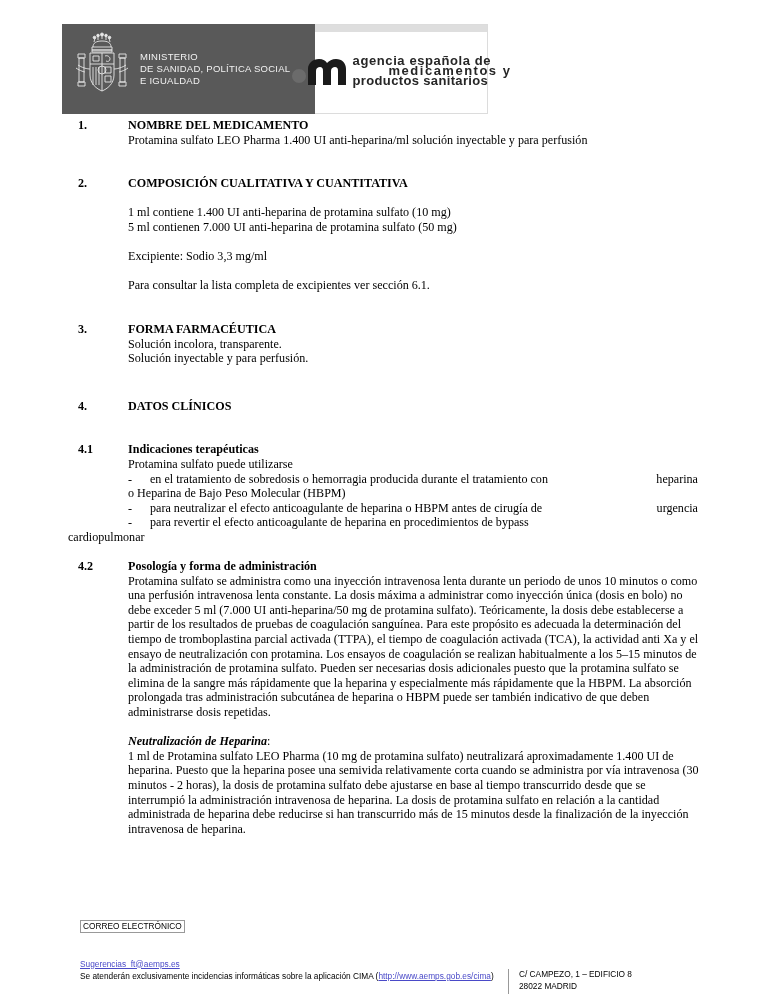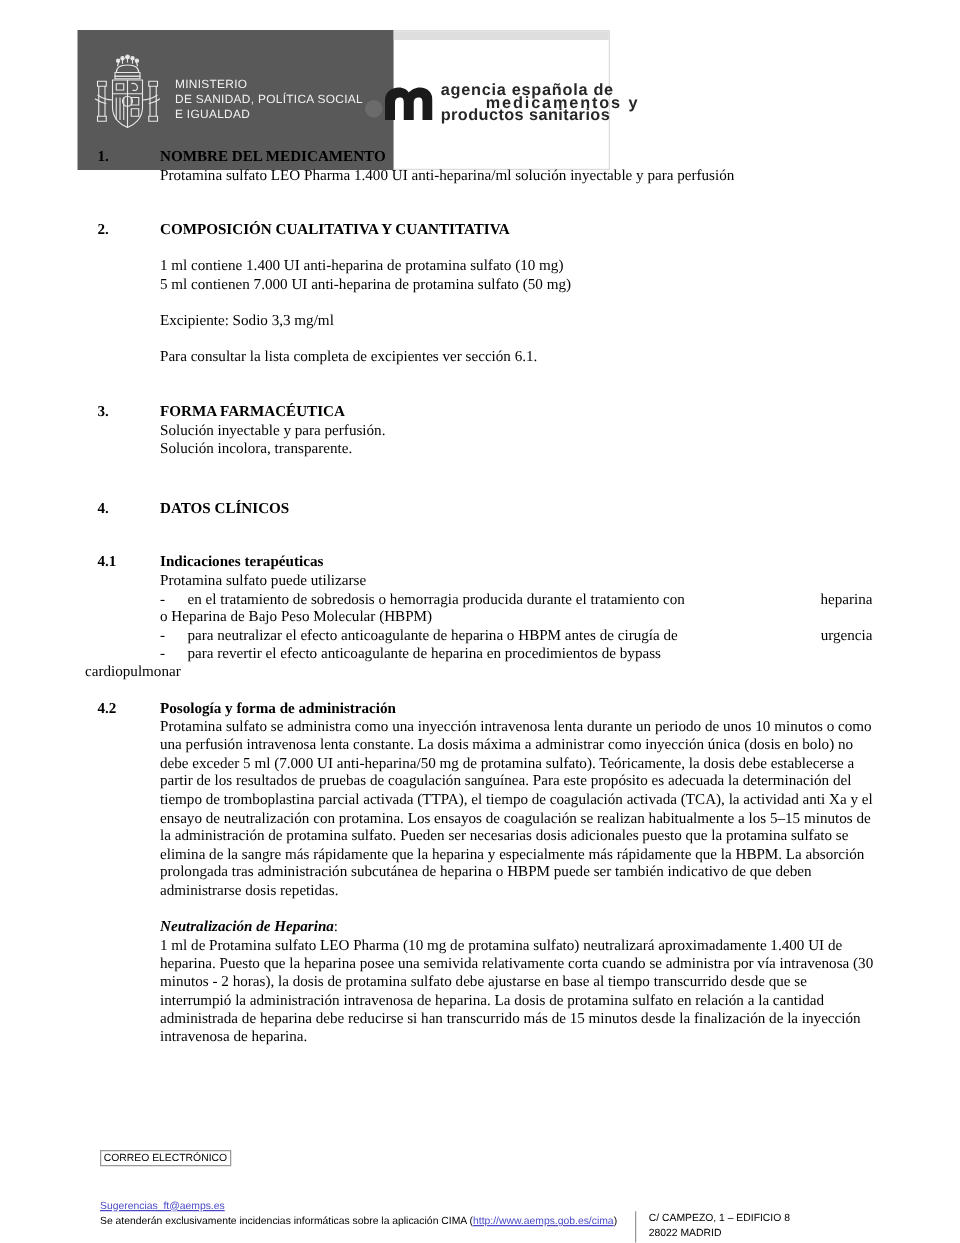--- a/index.html
+++ b/index.html
@@ -15,21 +15,21 @@
     color: #000000;
     overflow: hidden;
   }
 
   
   .header {
     position: absolute;
     left: 62px;
     top: 24px;
     width: 426px;
-    height: 112px;
+    height: 90px;
     display: flex;
     align-items: stretch;
   }
   .ministerio-block {
     width: 253px;
     background: #595959;
     display: flex;
     align-items: center;
     padding-left: 10px;
     box-sizing: border-box;
@@ -280,22 +280,22 @@
   <div class="gap-sm"></div>
 
   <div class="para">Para consultar la lista completa de excipientes ver sección 6.1.</div>
 
   <div class="gap-md"></div>
 
   <div class="sec">
     <div class="sec-num">3.</div>
     <div class="sec-title">FORMA FARMACÉUTICA</div>
   </div>
+  <div class="para">Solución incolora, transparente.</div>
   <div class="para">Solución inyectable y para perfusión.</div>
-  <div class="para">Solución incolora, transparente.</div>
 
   <div class="gap-lg"></div>
 
   <div class="sec">
     <div class="sec-num">4.</div>
     <div class="sec-title">DATOS CLÍNICOS</div>
   </div>
 
   <div class="gap-md"></div>
 

